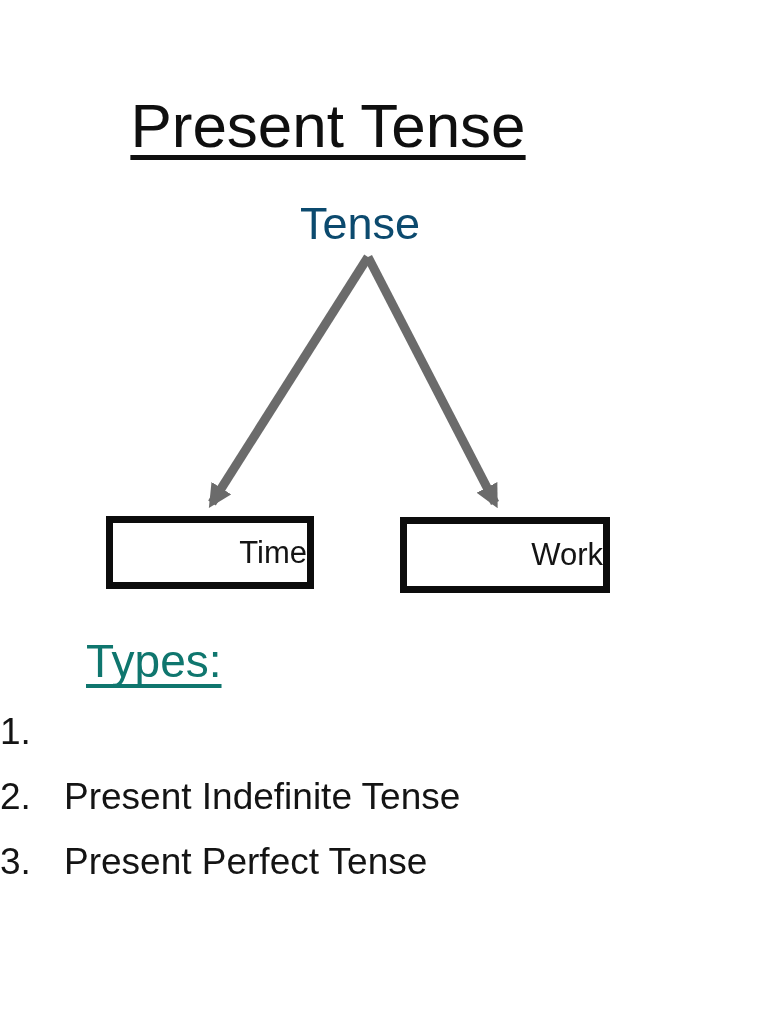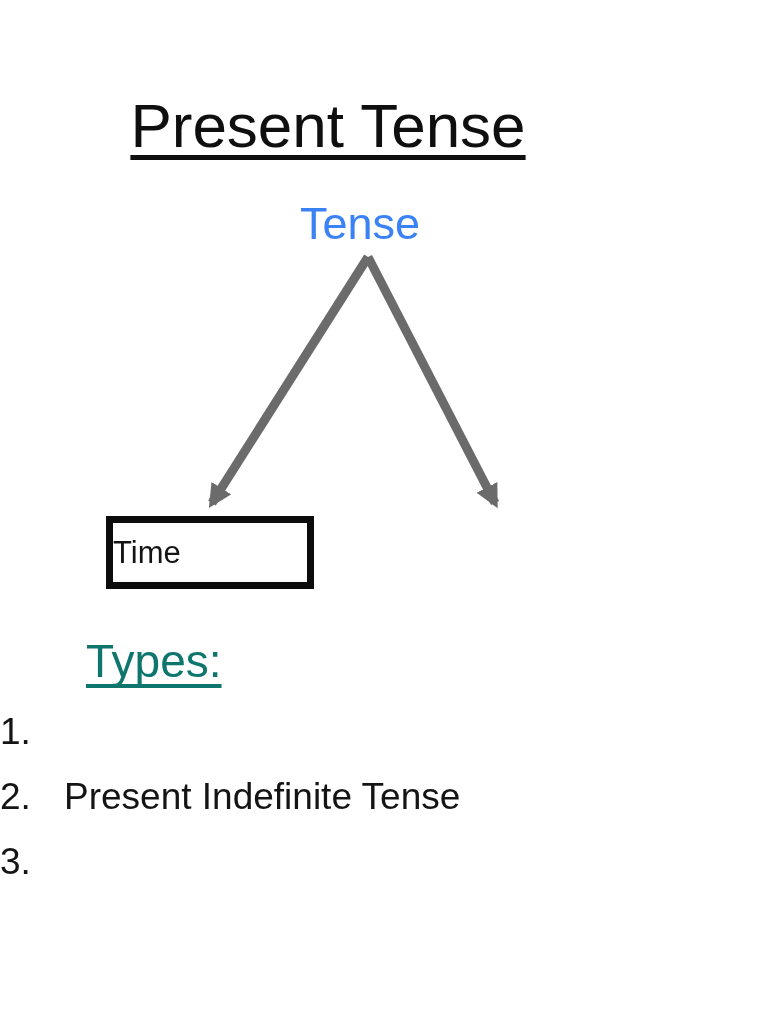--- a/index.html
+++ b/index.html
@@ -27,34 +27,34 @@
     text-decoration-skip-ink: none;
   }
   .root-label {
     position: absolute;
     left: 360px;
     top: 201px;
     transform: translateX(-50%);
     font-size: 45px;
     line-height: 1;
     white-space: nowrap;
-    color: #3b82f6;
+    color: #0c4a6e;
   }
   .arrows-svg {
     position: absolute;
     left: 0; top: 0;
     width: 768px; height: 1024px;
   }
   .node-box {
     position: absolute;
     border: 7px solid #0c0c0c;
     background: #ffffff;
     display: flex;
     align-items: center;
-    justify-content: flex-start;
+    justify-content: flex-end;
     box-sizing: border-box;
     font-size: 31px;
     color: #141414;
   }
   .node-box.time { left: 106px; top: 516px; width: 208px; height: 73px; }
   .node-box.work { left: 400px; top: 517px; width: 210px; height: 76px; }
   .types-heading {
     position: absolute;
     left: 86px;
     top: 638px;
@@ -98,29 +98,33 @@
       </marker>
     </defs>
     <line x1="368" y1="257" x2="212" y2="503" stroke-width="9" stroke-linecap="butt" marker-end="url(#arrowhead)" stroke="#6b6b6b"></line>
     <line x1="368" y1="257" x2="495" y2="503" stroke-width="9" stroke-linecap="butt" marker-end="url(#arrowhead)" stroke="#6b6b6b"></line>
   </svg>
 
   <div class="node-box time">
     <span>Time</span>
   </div>
 
+  <div class="node-box work">
+    <span>Work</span>
+  </div>
 
   <div class="types-heading">Types:</div>
 
   <div class="list-row item-1">
     <span class="item-number">1.</span>
   </div>
 
   <div class="list-row item-2">
     <span class="item-number">2.</span>
     <span class="item-label">Present Indefinite Tense</span>
   </div>
 
   <div class="list-row item-3">
     <span class="item-number">3.</span>
+    <span class="item-label">Present Perfect Tense</span>
   </div>
 
 </div>
 
 </body></html>

